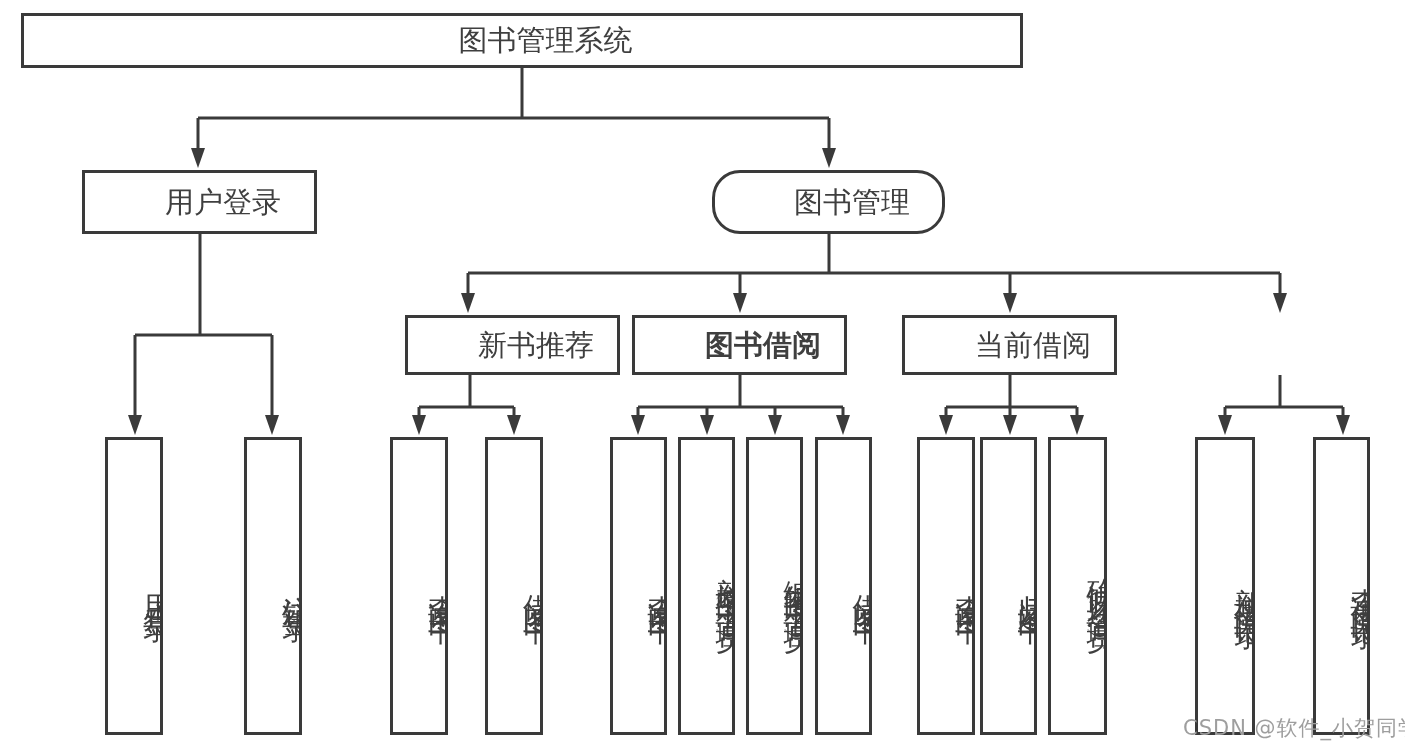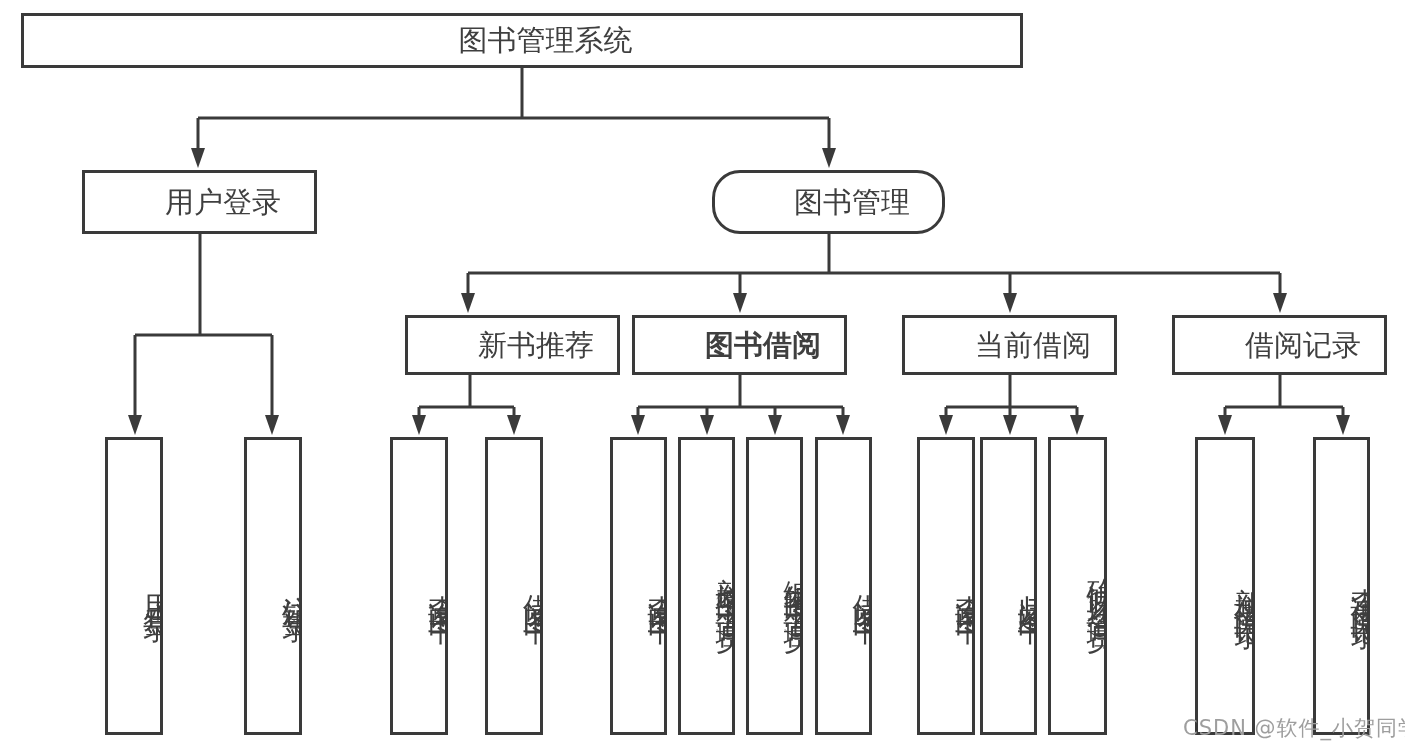--- a/index.html
+++ b/index.html
@@ -95,21 +95,20 @@
   </svg>
 
   <div class="node" style="left:21px;top:13px;width:1002px;height:55px;">图书管理系统</div>
 
   <div class="node" style="left:82px;top:170px;width:235px;height:64px;">用户登录</div>
   <div class="node" style="left:712px;top:170px;width:233px;height:64px;border-radius:28px;">图书管理</div>
 
   <div class="node" style="left:362px;top:315px;width:215px;height:60px;margin-left:43px;">新书推荐</div>
   <div class="node" style="left:632px;top:315px;width:215px;height:60px;font-weight:bold;">图书借阅</div>
   <div class="node" style="left:902px;top:315px;width:215px;height:60px;">当前借阅</div>
-  <div class="node" style="left:1172px;top:315px;width:215px;height:60px;">借阅记录</div>
 
   <div class="node vnode" style="left:105px;top:437px;width:58px;height:298px;">用户登录</div>
   <div class="node vnode" style="left:244px;top:437px;width:58px;height:298px;">注销登录</div>
 
   <div class="node vnode" style="left:390px;top:437px;width:58px;height:298px;">查询图书</div>
   <div class="node vnode" style="left:485px;top:437px;width:58px;height:298px;">借阅图书</div>
 
   <div class="node vnode" style="left:610px;top:437px;width:57px;height:298px;">查询图书</div>
   <div class="node vnode" style="left:678px;top:437px;width:57px;height:298px;">新增图书（管理员）</div>
   <div class="node vnode" style="left:746px;top:437px;width:57px;height:298px;">编辑图书（管理员）</div>

